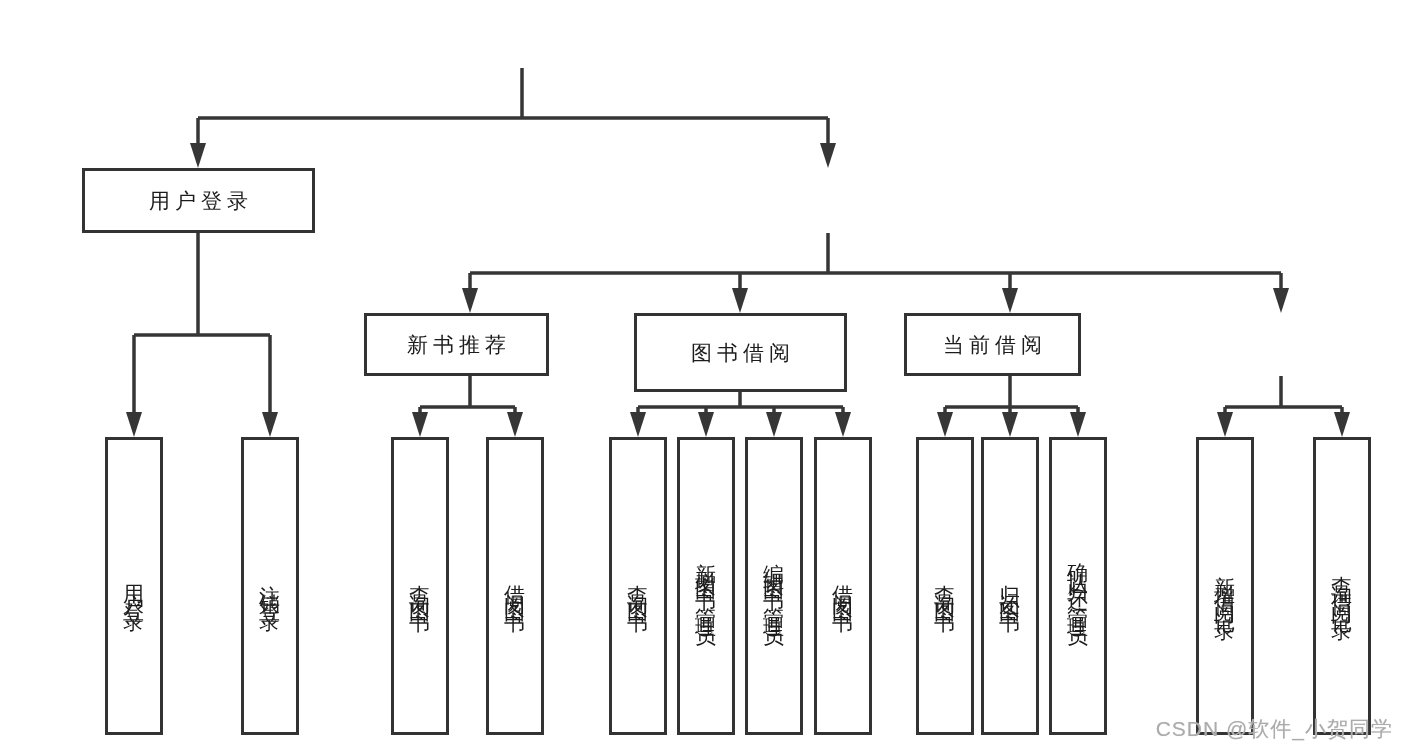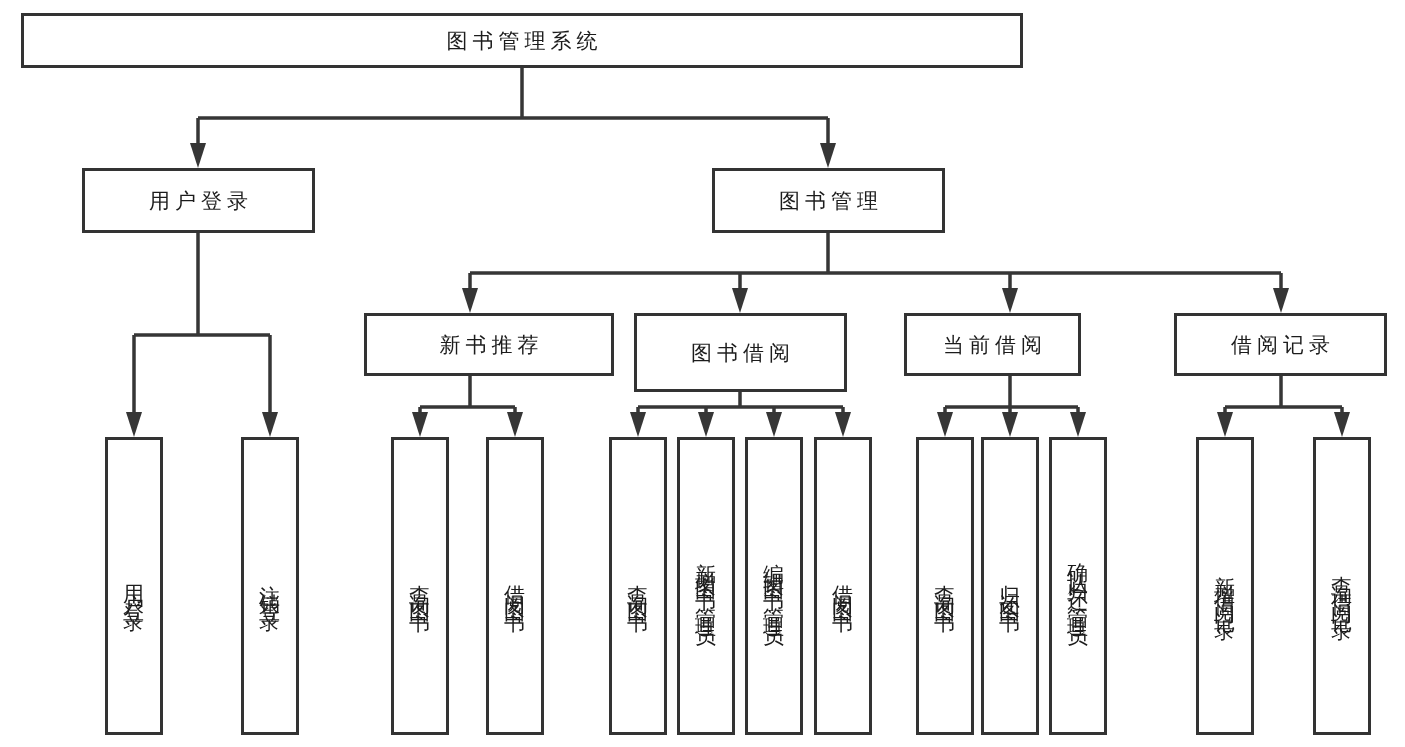--- a/index.html
+++ b/index.html
@@ -139,43 +139,34 @@
     <g>
         <line x1="1225" y1="407" x2="1225" y2="415"></line>
         <polygon points="1217,412 1233,412 1225,437"></polygon>
       </g>
     <g>
         <line x1="1342" y1="407" x2="1342" y2="415"></line>
         <polygon points="1334,412 1350,412 1342,437"></polygon>
       </g>
   </svg>
 
-  <div class="box box-h" style="left:21px; top:13px; width:1002px; height:55px;">
-    <span class="lbl">图书管理系统</span>
-  </div>
 
   <div class="box box-h" style="left:82px; top:168px; width:233px; height:65px;">
     <span class="lbl">用户登录</span>
   </div>
-  <div class="box box-h" style="left:712px; top:168px; width:233px; height:65px;">
-    <span class="lbl">图书管理</span>
-  </div>
-
-  <div class="box box-h" style="left:364px; top:313px; width:250px; height:63px;">
+
+  <div class="box box-h" style="left:364px; top:313px; width:185px; height:63px;">
     <span class="lbl">新书推荐</span>
   </div>
   <div class="box box-h" style="left:634px; top:313px; width:213px; height:79px;">
     <span class="lbl">图书借阅</span>
   </div>
   <div class="box box-h" style="left:904px; top:313px; width:177px; height:63px;">
     <span class="lbl">当前借阅</span>
   </div>
-  <div class="box box-h" style="left:1174px; top:313px; width:213px; height:63px;">
-    <span class="lbl">借阅记录</span>
-  </div>
 
   <div class="box box-v" style="left:105px; top:437px; width:58px; height:298px;">
     <span class="lbl">用户登录</span>
   </div>
   <div class="box box-v" style="left:241px; top:437px; width:58px; height:298px;">
     <span class="lbl">注销登录</span>
   </div>
 
   <div class="box box-v" style="left:391px; top:437px; width:58px; height:298px;">
     <span class="lbl">查询图书</span>
@@ -207,14 +198,15 @@
     <span class="lbl">确认归还（管理员）</span>
   </div>
 
   <div class="box box-v" style="left:1196px; top:437px; width:58px; height:298px;">
     <span class="lbl">新增借阅记录</span>
   </div>
   <div class="box box-v" style="left:1313px; top:437px; width:58px; height:298px;">
     <span class="lbl">查询借阅记录</span>
   </div>
 
+  <div class="watermark">CSDN @软件_小贺同学</div>
 
 </div>
 
 </body></html>

